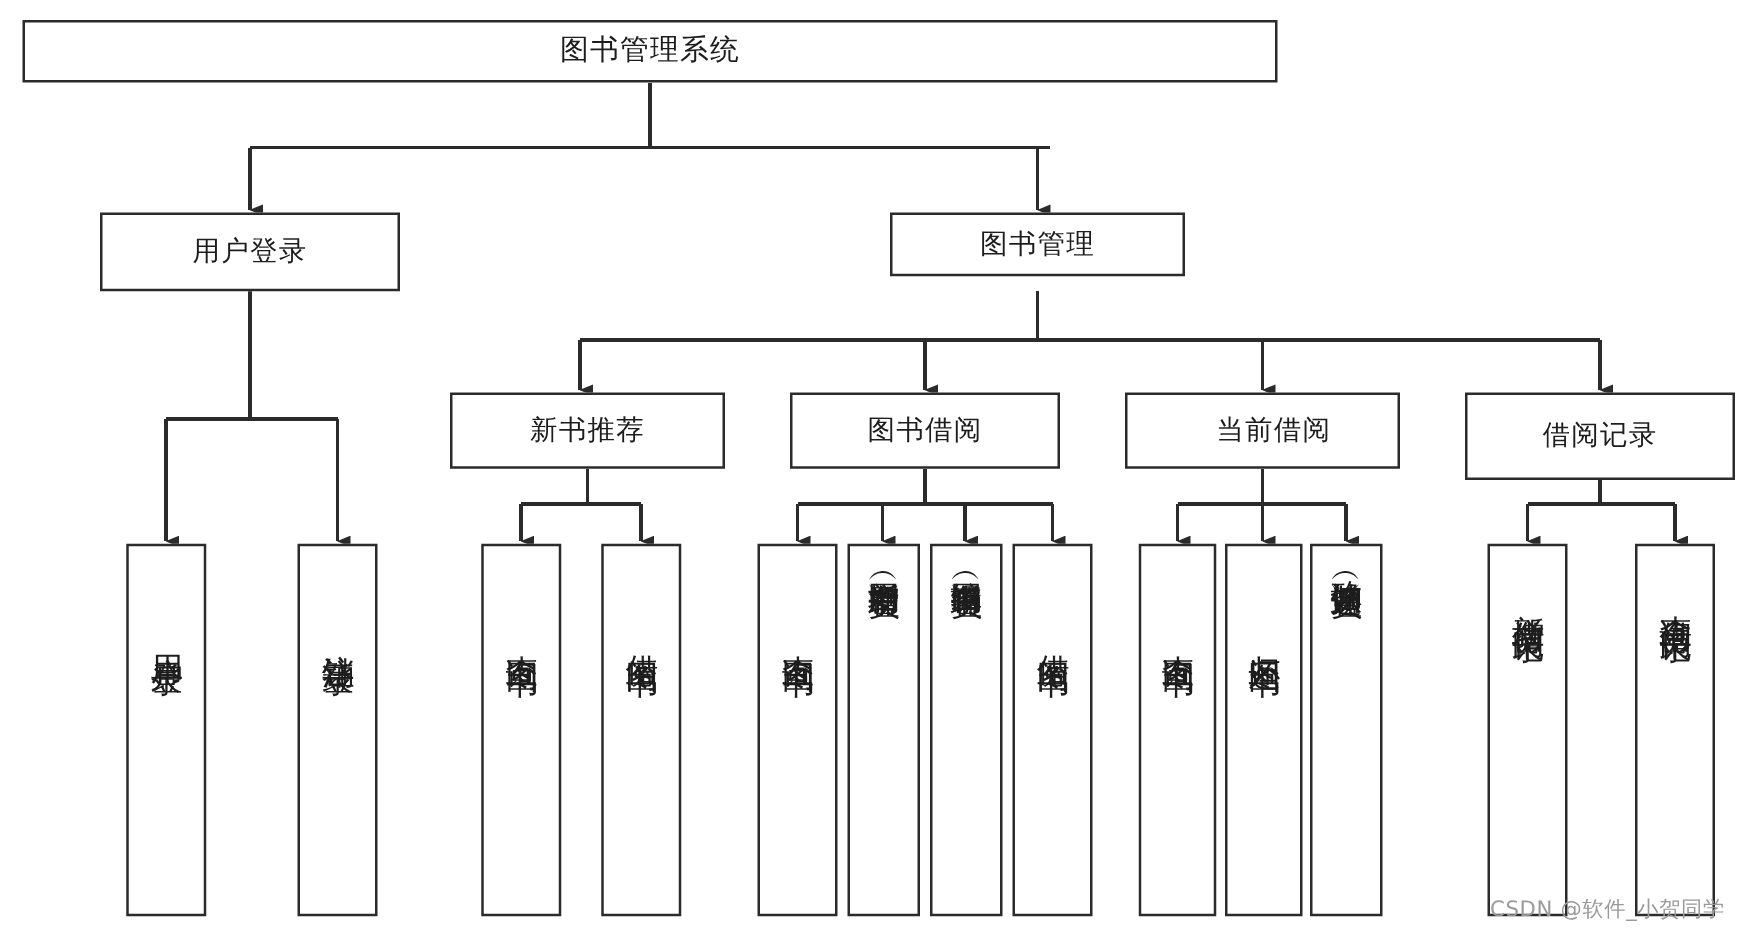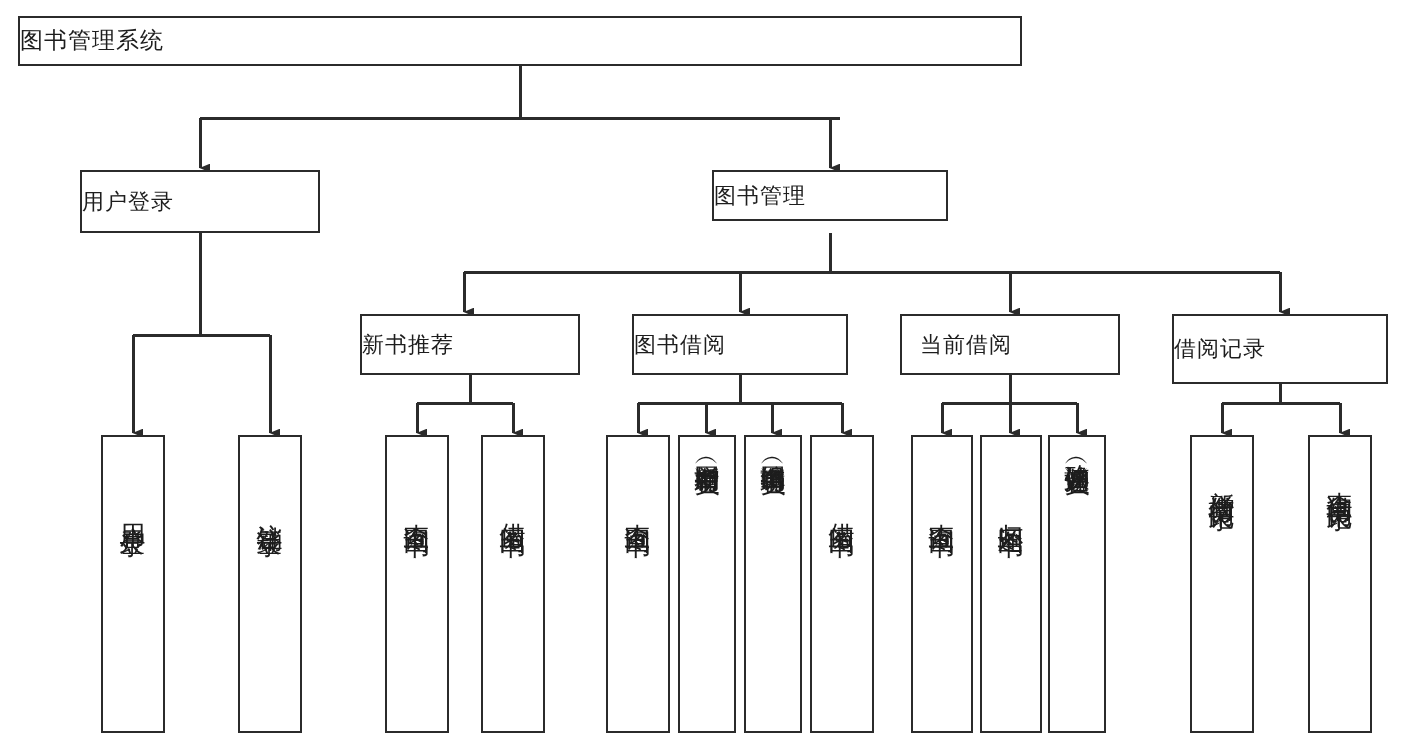--- a/index.html
+++ b/index.html
@@ -21,20 +21,21 @@
     width:1405px; height:747px;
     pointer-events:none;
   }
   .node{
     position:absolute;
     box-sizing:border-box;
     background:#ffffff;
     border:2.5px solid #2b2b2b;
     display:flex;
     align-items:center;
+    justify-content:center;
     z-index:2;
   }
   .node .lbl{
     color:#1d1d1d;
     line-height:1.18;
     text-align:center;
     white-space:pre;
   }
   
   .node.horiz .lbl{
@@ -207,14 +208,15 @@
   </div>
 
   <div class="node vert mid2" id="leaf-add-record" style="left:1190px; top:435px; width:64px; height:298px;">
     <span class="lbl">新增借阅记录</span>
   </div>
 
   <div class="node vert mid2" id="leaf-query-record" style="left:1308px; top:435px; width:64px; height:298px;">
     <span class="lbl">查询借阅记录</span>
   </div>
 
+  <div id="watermark">CSDN @软件_小贺同学</div>
 
 </div>
 
 </body></html>

